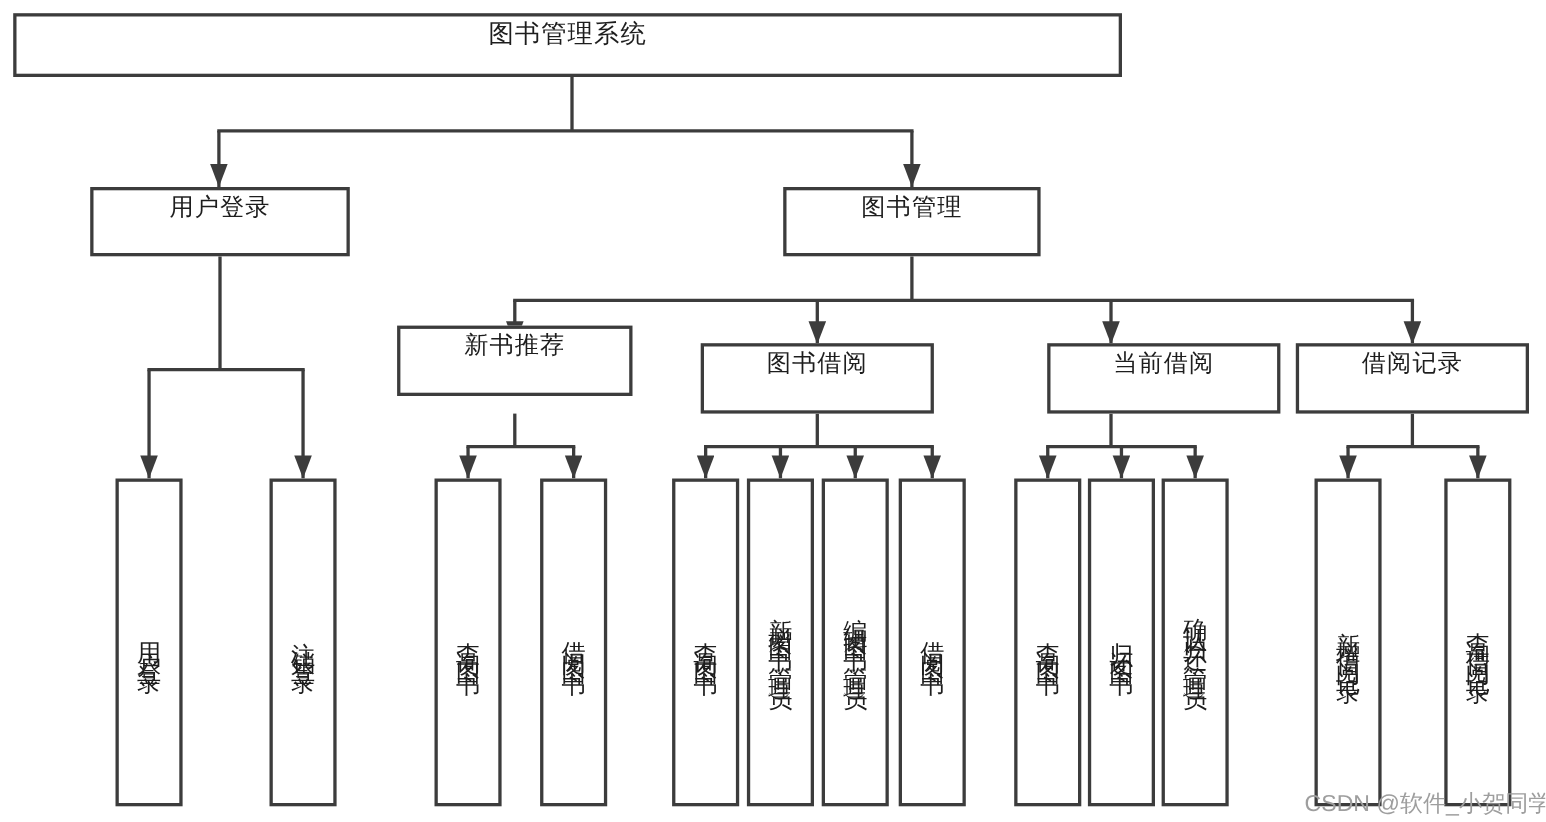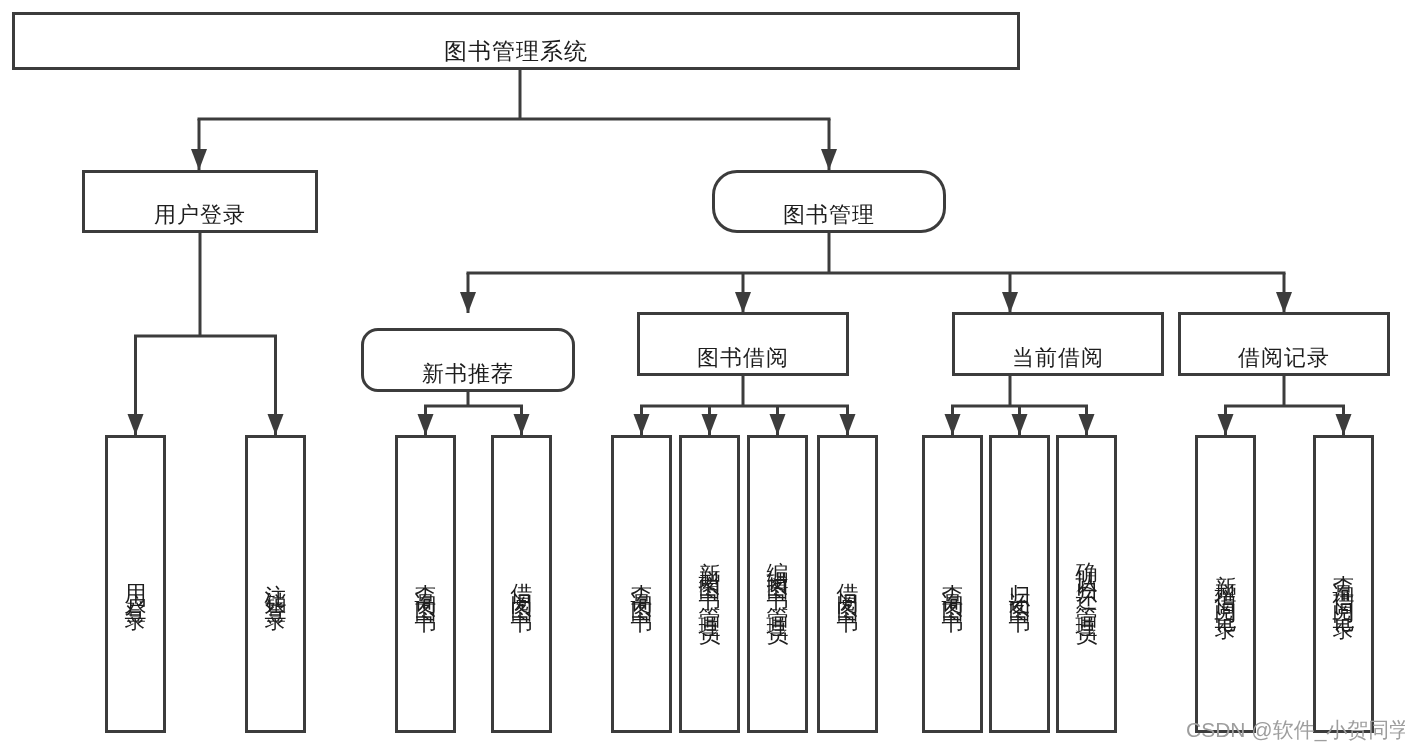--- a/index.html
+++ b/index.html
@@ -15,21 +15,21 @@
     background:var(--bg);
     font-family:"Liberation Sans","DejaVu Sans",sans-serif;
     overflow:hidden;
   }
   #wires{position:absolute;left:0;top:0;width:1405px;height:747px;}
   .node{
     position:absolute;
     box-sizing:border-box;
     border:3px solid var(--line);
     background:var(--bg);
-    display:flex;align-items:flex-end;justify-content:center;
+    display:flex;align-items:flex-start;justify-content:center;
     font-size:22px;color:var(--text);
     letter-spacing:1px;
     white-space:nowrap;
   }
   .root-box{font-size:23px;}
   .leaf{
     position:absolute;
     top:435px;width:61px;height:298px;
     box-sizing:border-box;
     border:3px solid var(--line);
@@ -121,25 +121,25 @@
     </g>
   </svg>
 
   <div class="node root-box" style="left:12px;top:12px;width:1008px;height:58px;">
     <span>图书管理系统</span>
   </div>
 
   <div class="node" style="left:82px;top:170px;width:236px;height:63px;">
     <span>用户登录</span>
   </div>
-  <div class="node" style="left:712px;top:170px;width:234px;height:63px;border-radius:25px;">
+  <div class="node" style="left:712px;top:170px;width:234px;height:63px;">
     <span>图书管理</span>
   </div>
 
-  <div class="node" style="left:361px;top:328px;width:214px;height:64px;border-radius:17px;">
+  <div class="node" style="left:361px;top:296px;width:214px;height:64px;">
     <span>新书推荐</span>
   </div>
   <div class="node" style="left:637px;top:312px;width:212px;height:64px;">
     <span>图书借阅</span>
   </div>
   <div class="node" style="left:952px;top:312px;width:212px;height:64px;">
     <span>当前借阅</span>
   </div>
   <div class="node" style="left:1178px;top:312px;width:212px;height:64px;">
     <span>借阅记录</span>

